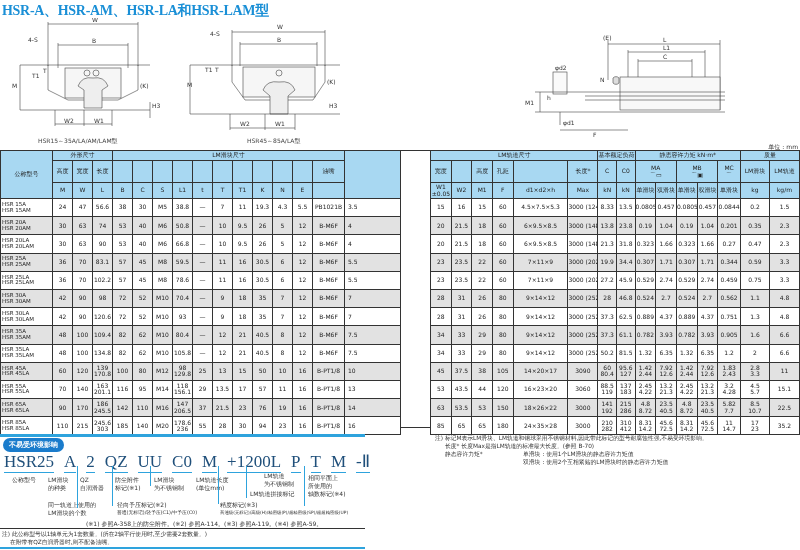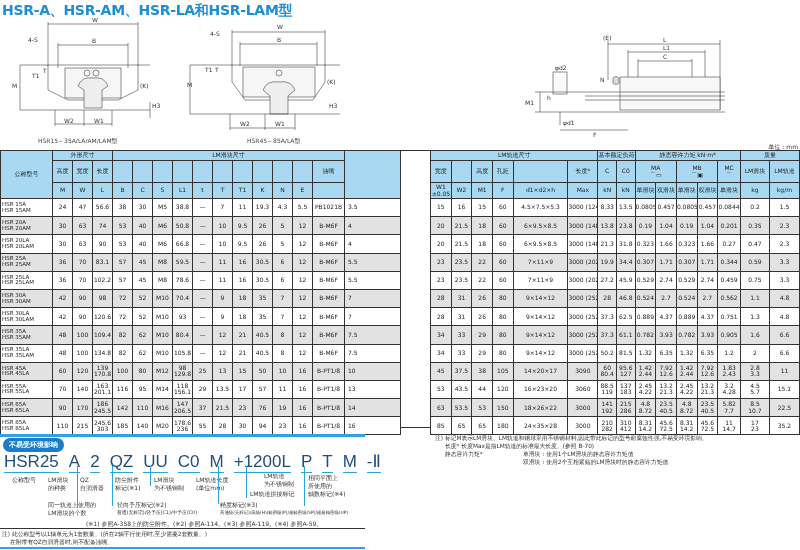--- a/index.html
+++ b/index.html
@@ -1,37 +1,37 @@
 <!DOCTYPE html>
 <html><head>
 <meta charset="utf-8">
 <style>
   * { box-sizing: border-box; margin: 0; padding: 0; }
   html, body { width: 800px; height: 550px; overflow: hidden; background: #fff; }
   body { font-family: "DejaVu Sans", sans-serif; color: #222; position: relative; }
 
-  .title { position: absolute; left: 2px; top: 2px; font-size: 14px; color: #1a8fd6; font-weight: bold; letter-spacing: -0.3px; }
+  .title { position: absolute; left: 2px; top: 2px; font-size: 14px; color: #1a8fd6; font-weight: bold; letter-spacing: -0.3px; font-family: Liberation Serif, serif; }
   .unit { position: absolute; right: 2px; top: 143px; font-size: 6px; color: #333; }
 
   .drawing { position: absolute; }
   .drawing svg { display: block; }
   .cap { position: absolute; font-size: 6px; color: #444; }
 
   table.spec { position: absolute; border-collapse: collapse; table-layout: fixed; font-size: 6px; }
   table.spec th, table.spec td { border: 1px solid #333; text-align: center; vertical-align: middle; padding: 0; line-height: 1.05; overflow: hidden; white-space: nowrap; }
   table.spec th { background: #a8d8f2; font-weight: normal; color: #222; }
   table.spec td { height: 18.2px; background: #fff; }
   table.spec tr.alt td { background: #e2e2e2; }
   table.spec td.model { text-align: left; padding-left: 1px; font-size: 5.5px; }
   table.spec th.grp { height: 10px; }
   .blankcol { position: absolute; left: 400px; top: 150px; width: 30px; height: 278px; border-top:1px solid #333; border-bottom:1px solid #333;}
 
   .bluebar { position: absolute; height: 3px; background: #2ea3dd; }
   .pill { position: absolute; left: 3px; top: 438px; background: #1a7ccc; color: #fff; font-size: 7px; padding: 2px 6px; border-radius: 7px; font-weight: bold; }
-  .code { position: absolute; left: 4px; top: 451px; font-size: 17px; color: #1f4f7a; font-family: Liberation Sans, sans-serif; white-space: nowrap; }
+  .code { position: absolute; left: 4px; top: 451px; font-size: 17px; color: #1f4f7a; font-family: Liberation Serif, serif; white-space: nowrap; }
   .code span { display: inline-block; margin-right: 10px; border-bottom: 1px solid #2ea3dd; }
   .lbl { position: absolute; font-size: 6px; color: #333; line-height: 1.3; white-space: nowrap; }
   .vline { position: absolute; width: 1px; background: #2ea3dd; }
   .note { position: absolute; font-size: 5.8px; color: #333; white-space: nowrap; line-height: 1.4; }
   .rule { position: absolute; height: 1px; background: #333; }
 </style>
 </head>
 <body>
 
 <div class="title">HSR-A、HSR-AM、HSR-LA和HSR-LAM型</div>

